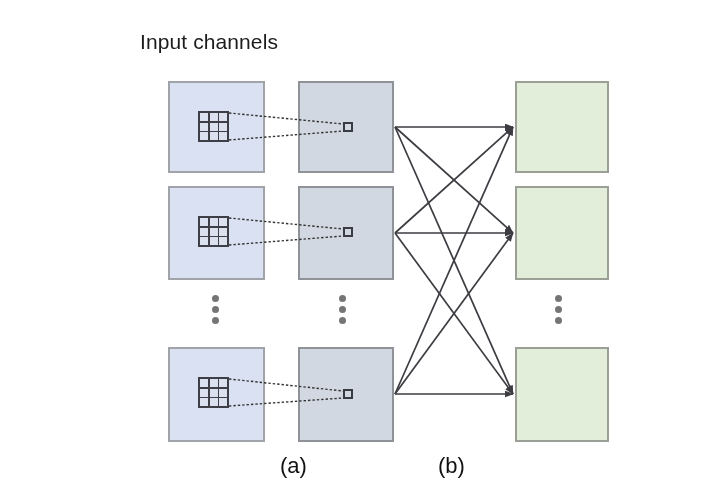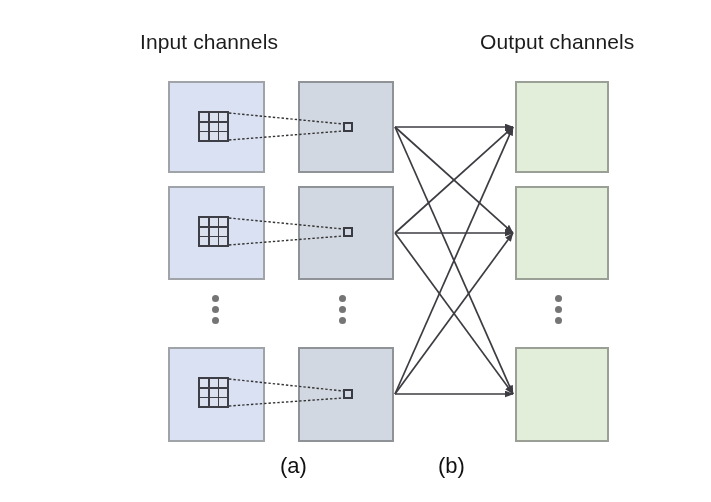--- a/index.html
+++ b/index.html
@@ -102,21 +102,20 @@
     overflow: visible;
     pointer-events: none;
   }
 </style>
 </head>
 <body>
 
 <div id="diagram-root">
 
   <div class="hdr" id="header-input">Input channels</div>
-  <div class="hdr" id="header-output">Output channels</div>
 
   <div class="panel blue" style="left:152px; top:81px; width:97px; height:92px;"></div>
   <div class="panel blue" style="left:152px; top:186px; width:97px; height:94px;"></div>
   <div class="panel blue" style="left:152px; top:347px; width:97px; height:95px;"></div>
 
   <div class="panel gray" style="left:282px; top:81px; width:96px; height:92px;"></div>
   <div class="panel gray" style="left:282px; top:186px; width:96px; height:94px;"></div>
   <div class="panel gray" style="left:282px; top:347px; width:96px; height:95px;"></div>
 
   <div class="panel green" style="left:499px; top:81px; width:94px; height:92px;"></div>

